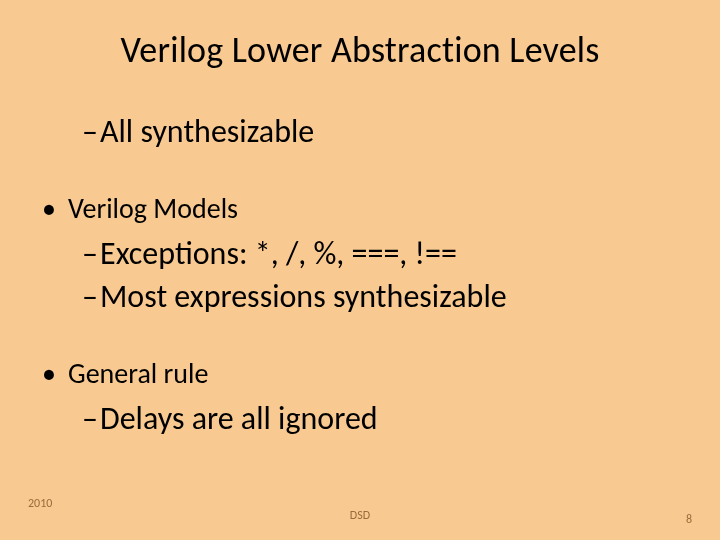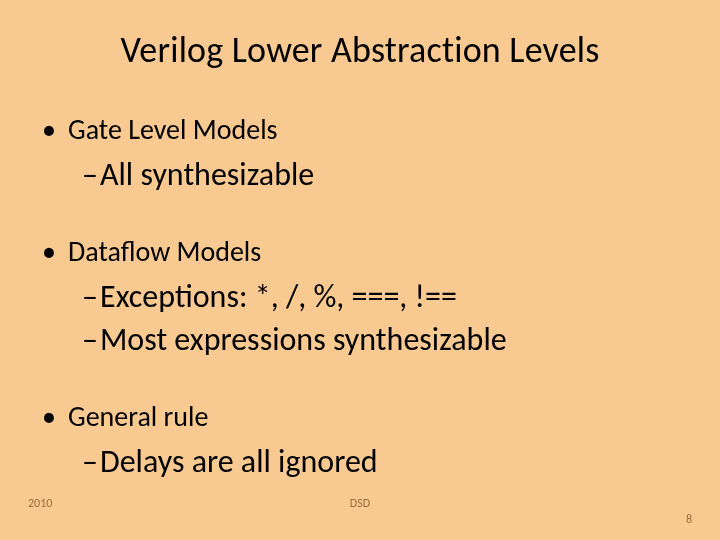--- a/index.html
+++ b/index.html
@@ -58,47 +58,44 @@
   .footer-left {
     position: absolute;
     left: 28px;
     bottom: 16px;
   }
   .footer-center {
     position: absolute;
     left: 0;
     width: 720px;
     text-align: center;
-    bottom: 16px;
+    bottom: 4px;
   }
   .footer-right {
     position: absolute;
     right: 28px;
     bottom: 0;
   }
 </style>
 </head>
 <body>
 
 <div class="slide">
   <h1 class="title">Verilog Lower Abstraction Levels</h1>
 
   <div class="content">
 
-    <div class="l1">
-      <span class="bullet">•</span><span>Gate Level Models</span>
-    </div>
     <div class="l2">
       <span class="dash">–</span><span>All synthesizable</span>
     </div>
 
     <div class="gap"></div>
 
     <div class="l1">
-      <span class="bullet">•</span><span>Dataflow Models</span>
+      <span class="bullet">•</span><span>Verilog Models</span>
     </div>
     <div class="l2">
       <span class="dash">–</span><span>Exceptions: *, /, %, ===, !==</span>
     </div>
     <div class="l2">
       <span class="dash">–</span><span>Most expressions synthesizable</span>
     </div>
 
     <div class="gap"></div>
 

